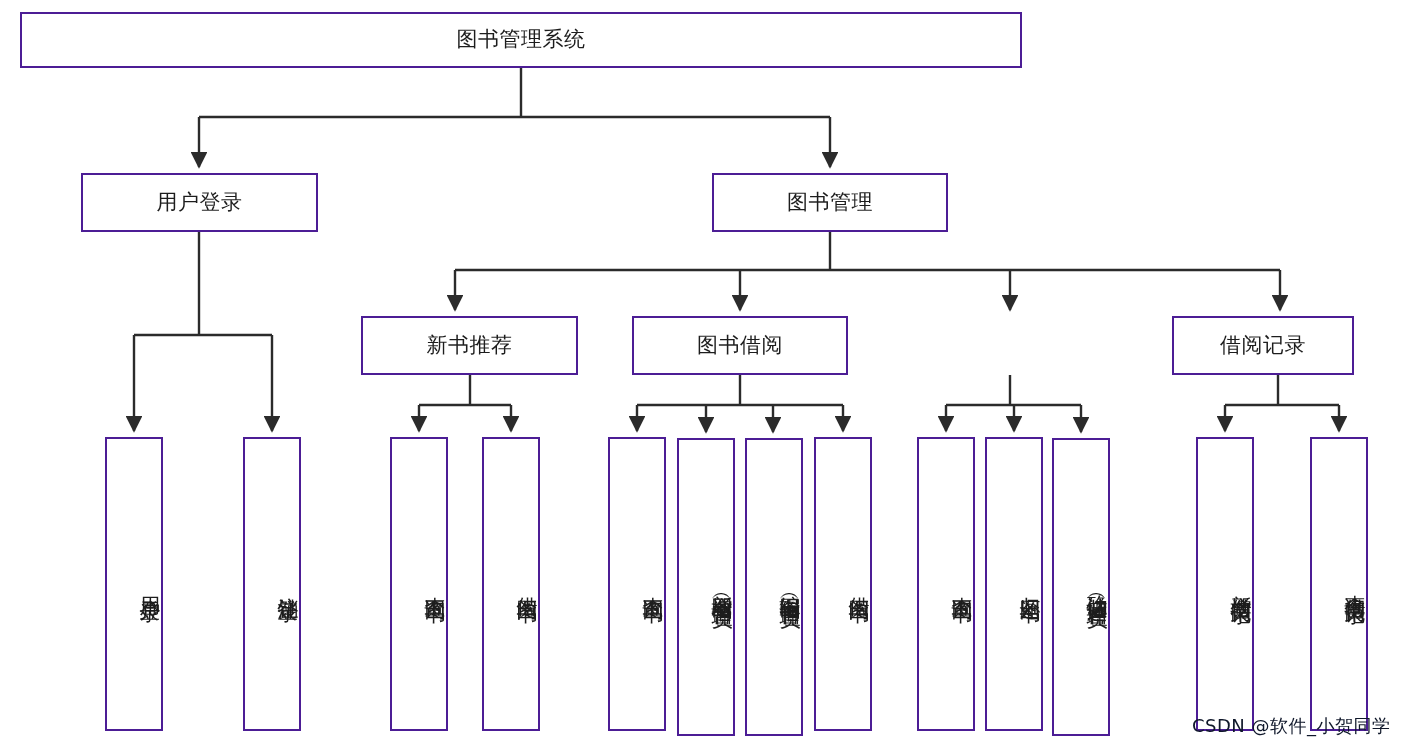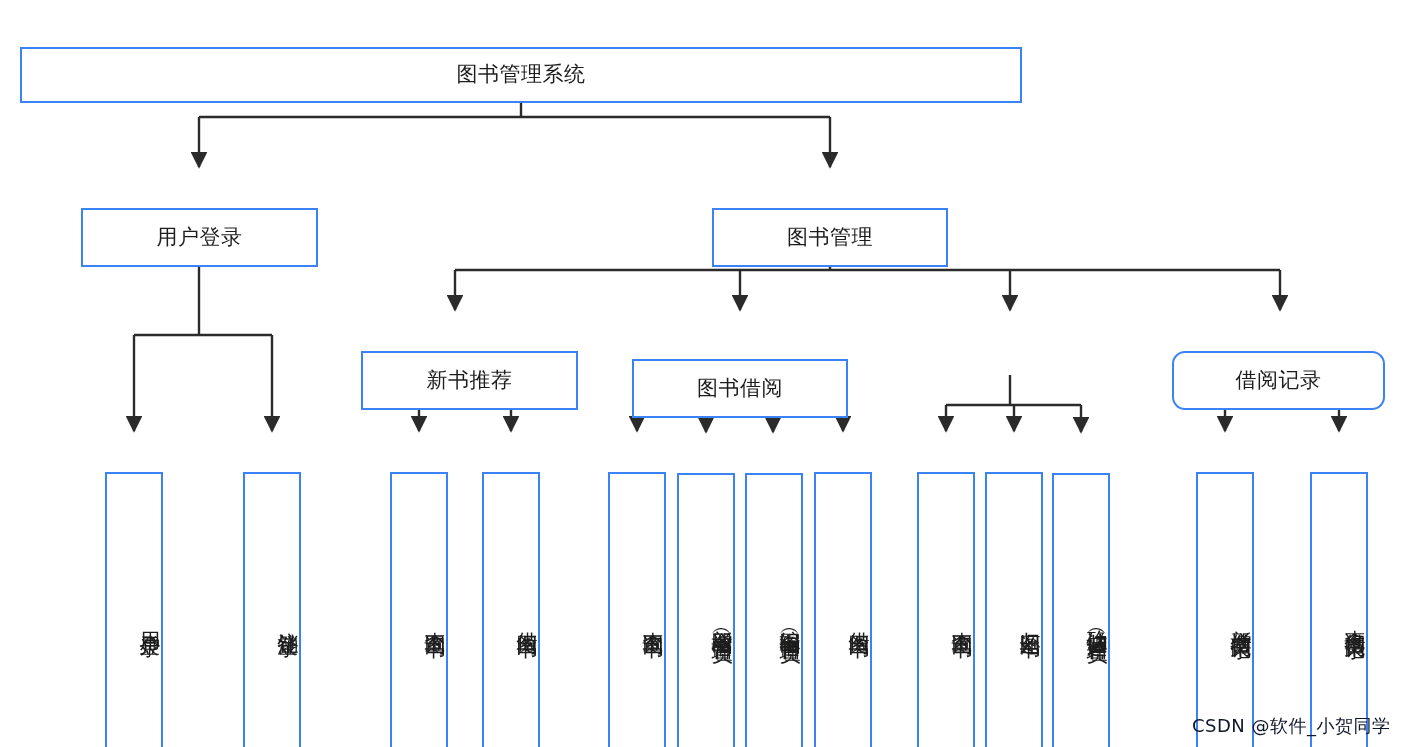--- a/index.html
+++ b/index.html
@@ -22,28 +22,27 @@
     position: absolute;
     left: 0;
     top: 0;
     width: 1405px;
     height: 747px;
     pointer-events: none;
   }
   .node {
     position: absolute;
     box-sizing: border-box;
-    border: 2px solid #3b82f6;
+    border: 2px solid #4c1d95;
     background: #ffffff;
     display: flex;
     align-items: center;
     justify-content: center;
     color: #1d1d1d;
     letter-spacing: 0.5px;
-    margin-top: 35px;
   }
   .node.horiz {
     font-size: 21px;
     line-height: 1.1;
   }
   .node.vert {
     writing-mode: vertical-rl;
     text-orientation: upright;
     font-size: 21px;
     line-height: 1.08;
@@ -124,22 +123,22 @@
       <path d="M 1339 405 L 1339 431" marker-end="url(#arrow)"></path>
     </g>
   </svg>
 
   <div class="node horiz" style="left:20px; top:12px; width:1002px; height:56px;">图书管理系统</div>
 
   <div class="node horiz" style="left:81px; top:173px; width:237px; height:59px;">用户登录</div>
   <div class="node horiz" style="left:712px; top:173px; width:236px; height:59px;">图书管理</div>
 
   <div class="node horiz" style="left:361px; top:316px; width:217px; height:59px;text-align:center;">新书推荐</div>
-  <div class="node horiz" style="left:632px; top:324px; width:216px; height:59px;">图书借阅</div>
-  <div class="node horiz" style="left:1172px; top:316px; width:213px; height:59px;border-radius:13px;">借阅记录</div>
+  <div class="node horiz" style="left:632px; top:316px; width:216px; height:59px;">图书借阅</div>
+  <div class="node horiz" style="left:1172px; top:316px; width:182px; height:59px;">借阅记录</div>
 
   <div class="node vert" style="left:105px; top:437px; width:58px; height:294px;">
     <span class="vtxt">用户登录</span>
   </div>
   <div class="node vert" style="left:243px; top:437px; width:58px; height:294px;">
     <span class="vtxt">注销登录</span>
   </div>
 
   <div class="node vert" style="left:390px; top:437px; width:58px; height:294px;">
     <span class="vtxt">查询图书</span>

